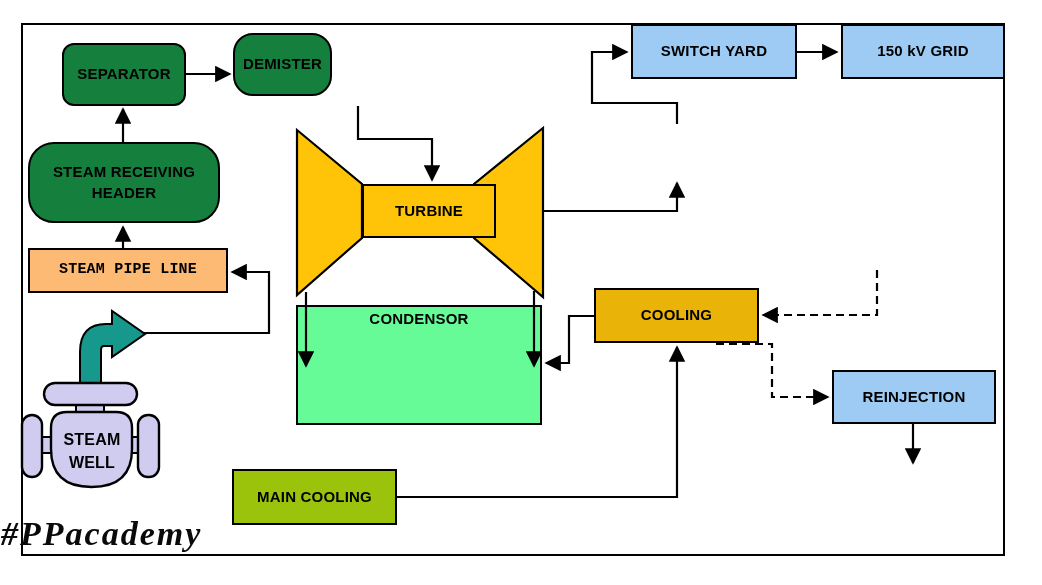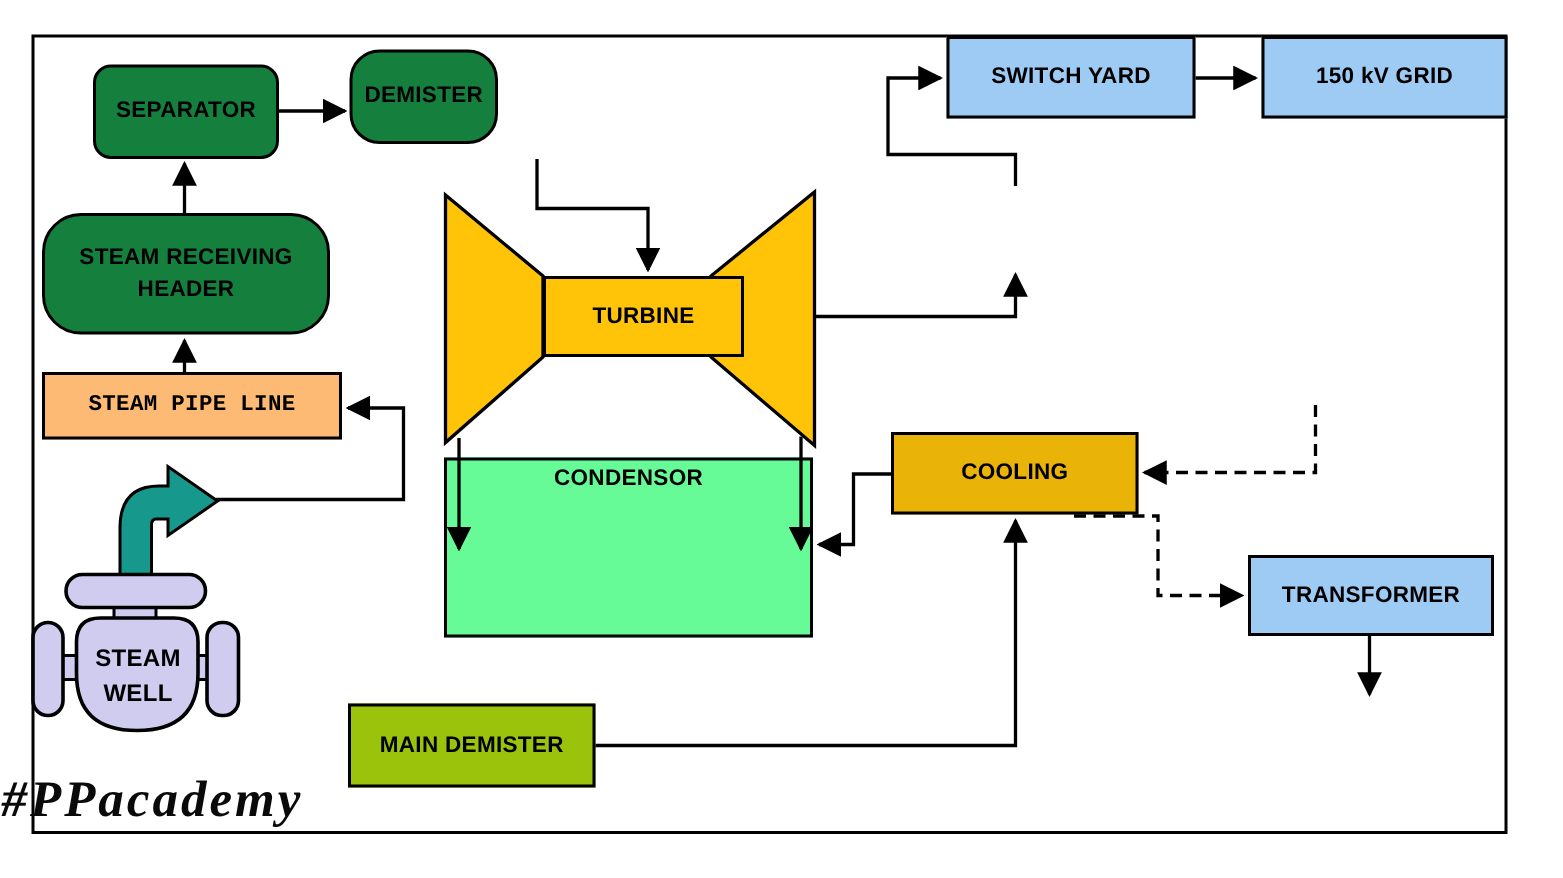--- a/index.html
+++ b/index.html
@@ -76,39 +76,39 @@
 
   <div class="node gold" style="left:362px;top:184px;width:134px;height:54px">
     <span>TURBINE</span>
   </div>
 
   <div class="node springgreen toplabel" style="left:296px;top:305px;width:246px;height:120px">
     <span>CONDENSOR</span>
   </div>
 
   <div class="node olive" style="left:232px;top:469px;width:165px;height:56px">
-    <span>MAIN DEMISTER</span>
+    <span>MAIN COOLING</span>
   </div>
 
   <div class="node brightgreen" style="left:594px;top:288px;width:165px;height:55px">
     <span>COOLING</span>
   </div>
 
 
   <div class="node blue" style="left:631px;top:24px;width:166px;height:55px">
     <span>SWITCH YARD</span>
   </div>
 
   <div class="node blue" style="left:841px;top:24px;width:164px;height:55px">
     <span>150 kV GRID</span>
   </div>
 
 
   <div class="node blue" style="left:832px;top:370px;width:164px;height:54px">
-    <span>TRANSFORMER</span>
+    <span>REINJECTION</span>
   </div>
 
   <div class="node nobg" style="left:50px;top:422px;width:84px;height:58px;line-height:1.45">
     <span>STEAM WELL</span>
   </div>
 
   <svg id="connector-layer" class="layer" width="1042" height="585" viewBox="0 0 1042 585">
     <defs>
       <marker id="arrow" viewBox="0 0 10 10" refX="9" refY="5" markerWidth="7.5" markerHeight="7.5" orient="auto">
         <path d="M 0 0 L 10 5 L 0 10 z" fill="#000"></path>

